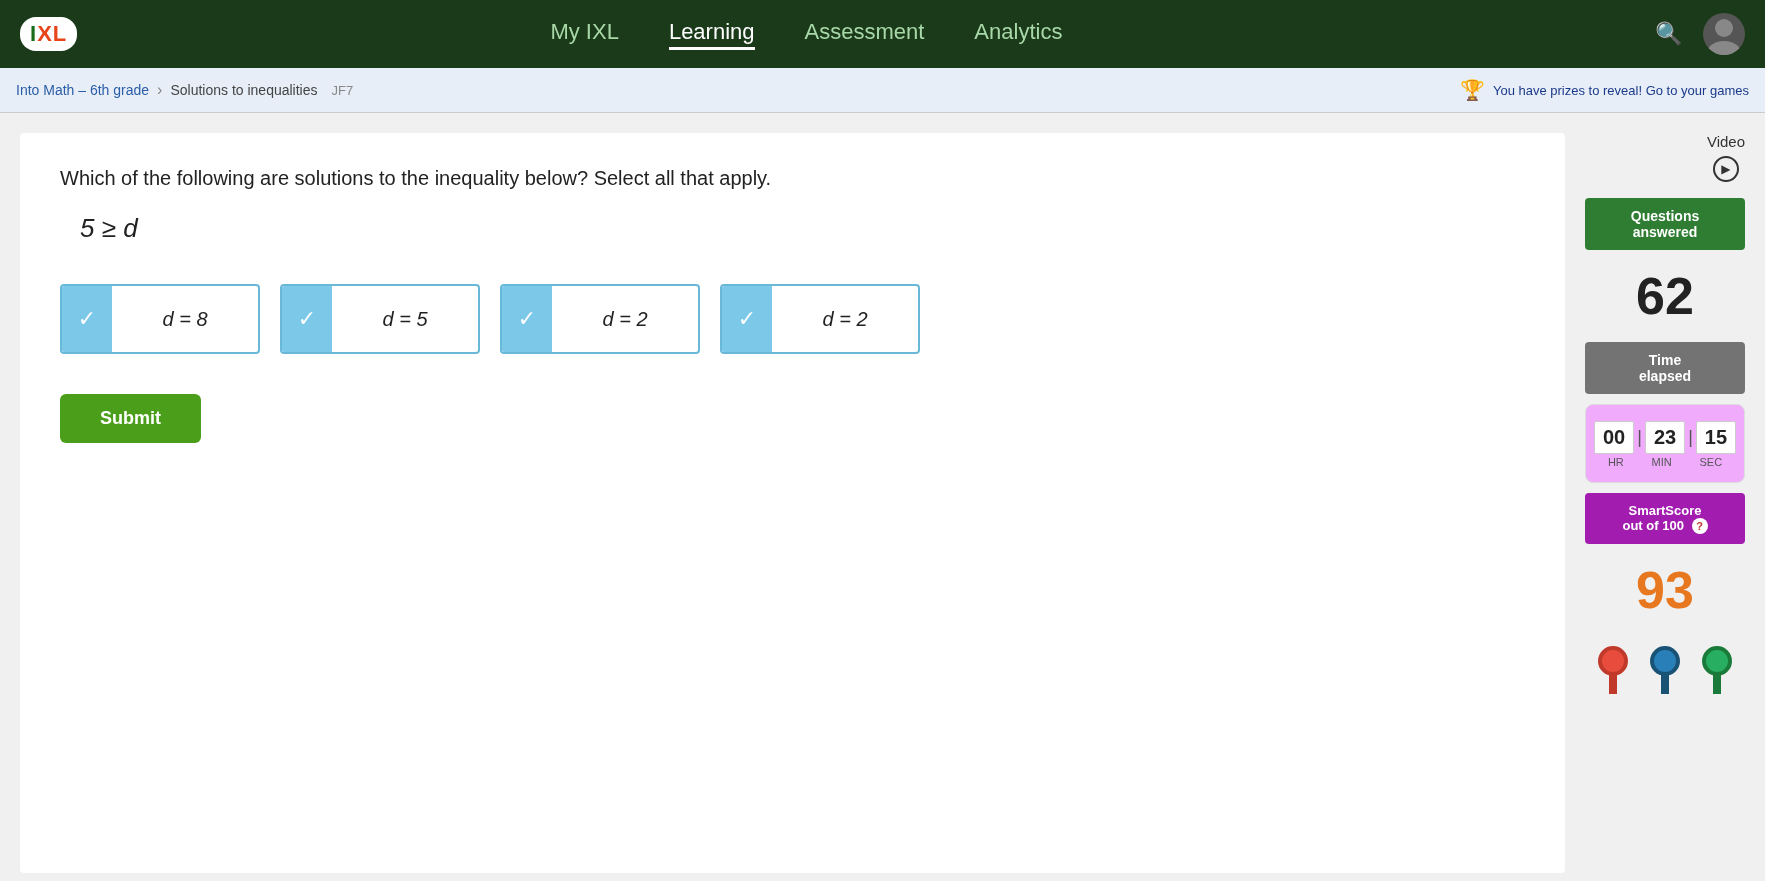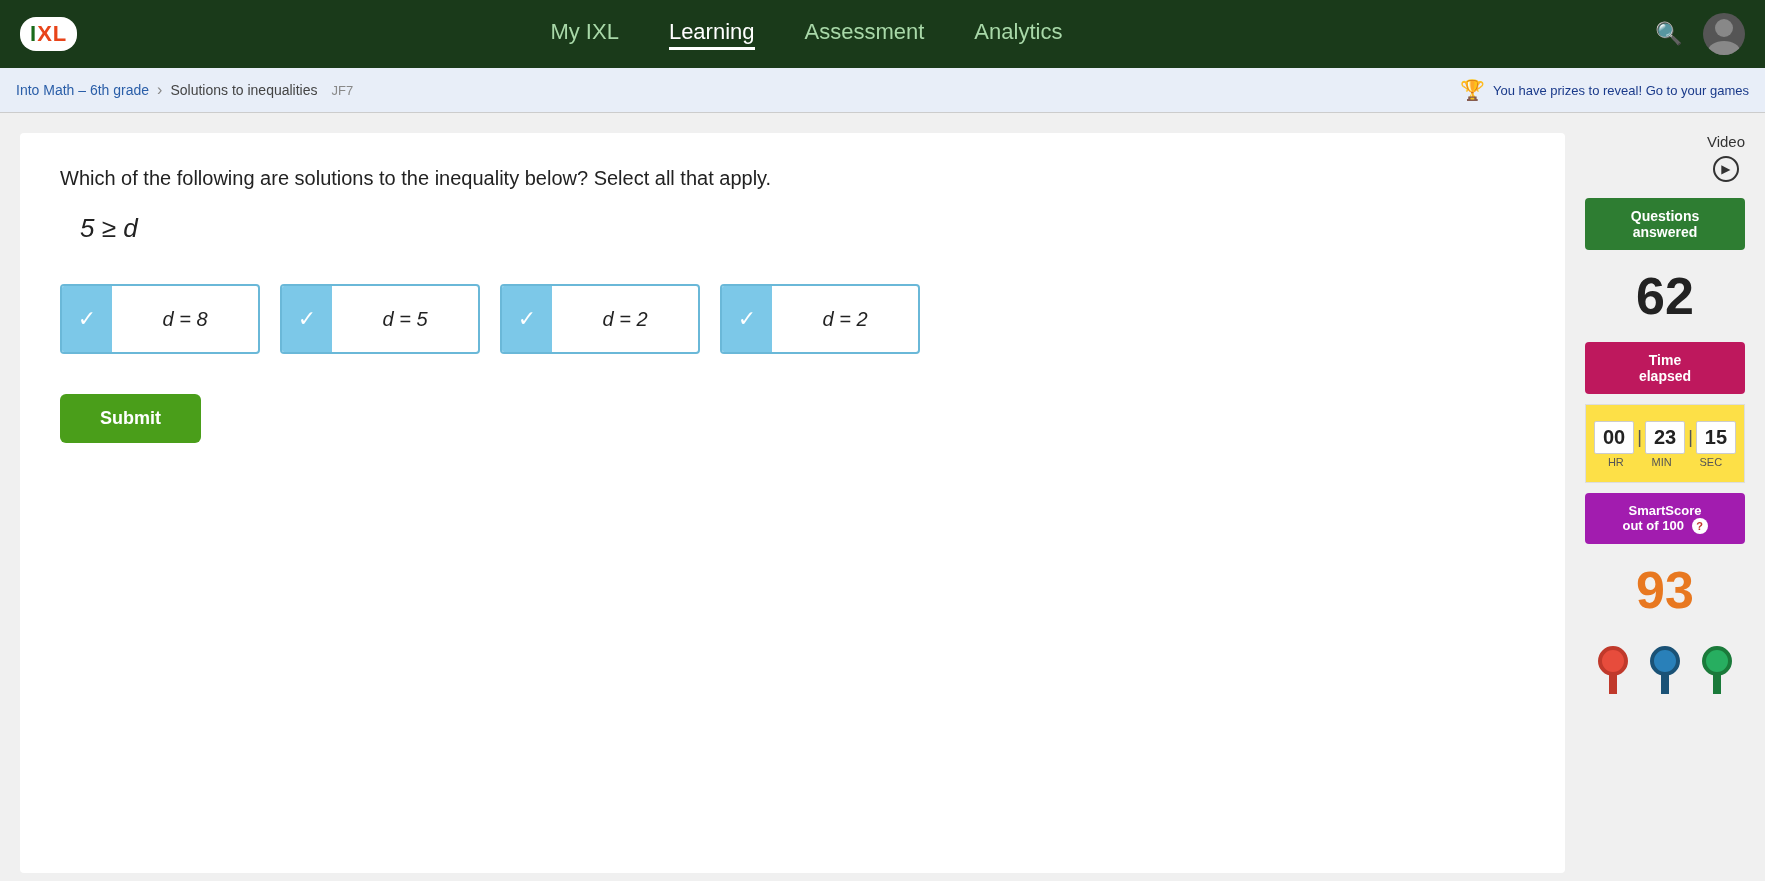--- a/index.html
+++ b/index.html
@@ -208,21 +208,21 @@
 
     .score-number {
       font-size: 52px;
       font-weight: bold;
       color: #222;
       text-align: center;
       margin: 6px 0;
     }
 
     .time-box {
-      background: #be185d;
+      background: #737373;
       color: #fff;
       border-radius: 4px;
       padding: 10px 12px;
       text-align: center;
       font-size: 14px;
       font-weight: bold;
     }
 
     .timer-display {
       display: flex;
@@ -404,21 +404,21 @@
 answered</div>
     </div>
 
     <div class="score-number">62</div>
 
     <div class="time-box">
       <div style="white-space:pre-line;">Time
 elapsed</div>
     </div>
 
-    <div style="background:#fde047; border:1px solid #ddd; border-radius:0; padding:8px;">
+    <div style="background:#f0abfc; border:1px solid #ddd; border-radius:8px; padding:8px;">
       <div class="timer-display">
         <div class="timer-num">00</div>
         <div class="timer-sep">|</div>
         <div class="timer-num">23</div>
         <div class="timer-sep">|</div>
         <div class="timer-num">15</div>
       </div>
       <div class="timer-labels">
         <span>HR</span>
         <span>MIN</span>

